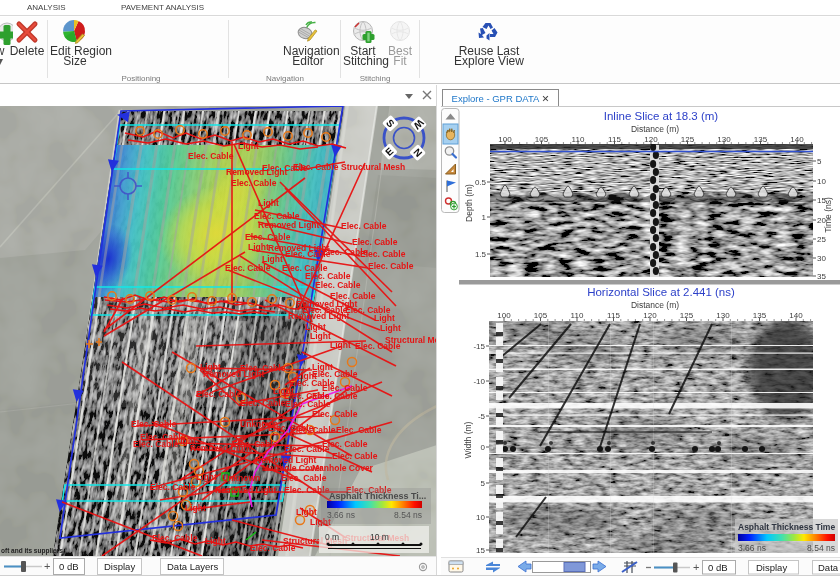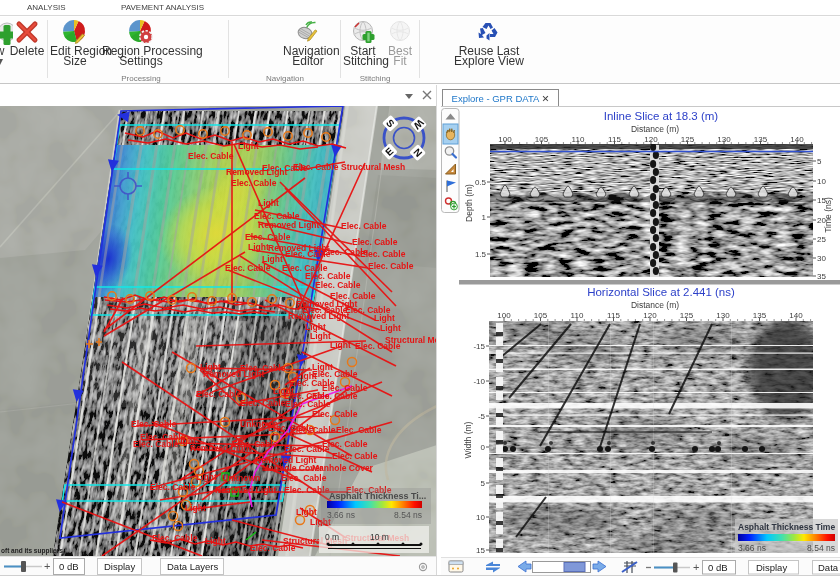--- a/index.html
+++ b/index.html
@@ -55,35 +55,20 @@
     <div class="rbtn" style="left:50px;width:50px;">
       <div class="ric"><svg width="26" height="26" viewBox="0 0 26 26">
             <path d="M12 12 L16.6 1.95 A11 11 0 0 1 14.8 22.6 Z" fill="#cf1c1c"></path>
             <path d="M12 12 L14.8 22.6 A11 11 0 0 1 1.05 12.5 Z" fill="#2fb52f"></path>
             <path d="M12 12 L1.05 12.5 A11 11 0 0 1 12 1 Z" fill="#5c95cc"></path>
             <path d="M12 12 L12 1 A11 11 0 0 1 16.6 1.95 Z" fill="#e8c020"></path>
             <path d="M12 12 L14.8 22.6 A11 11 0 0 1 2.6 18.1 Z" fill="#28a428" opacity="0.7"></path>
             <path d="M22.5 16.5 L16 23.5 l-2.6 1 .6-2.6 6.5-7 z" fill="#e8c23a" stroke="#a98a20" stroke-width="0.8"></path>
           </svg></div>
       Edit Region<br>Size
-    </div>
-    <div class="rbtn" style="left:102px;width:78px;">
-      <div class="ric"><svg width="26" height="26" viewBox="0 0 26 26">
-            <path d="M12 12 L16.6 1.95 A11 11 0 0 1 14.8 22.6 Z" fill="#cf1c1c"></path>
-            <path d="M12 12 L14.8 22.6 A11 11 0 0 1 1.05 12.5 Z" fill="#2fb52f"></path>
-            <path d="M12 12 L1.05 12.5 A11 11 0 0 1 12 1 Z" fill="#5c95cc"></path>
-            <path d="M12 12 L12 1 A11 11 0 0 1 16.6 1.95 Z" fill="#e8c020"></path>
-            <path d="M12 12 L14.8 22.6 A11 11 0 0 1 2.6 18.1 Z" fill="#28a428" opacity="0.7"></path>
-            <g transform="translate(18,18)">
-              <circle r="6.2" fill="#d04040"></circle>
-              <circle r="6.2" fill="none" stroke="#f0f0f0" stroke-width="1.6" stroke-dasharray="2.4 1.6"></circle>
-              <circle r="2.2" fill="#fff"></circle>
-            </g>
-          </svg></div>
-      Region Processing<br>Settings
     </div>
     <div class="gsep" style="left:228px;"></div>
     <div class="rbtn" style="left:283px;width:50px;">
       <div class="ric"><svg width="26" height="26" viewBox="0 0 26 26">
             <g fill="none" stroke="#45b045" stroke-width="1.5">
               <path d="M11 6 a6 6 0 0 1 6 -3"></path>
               <path d="M11.5 9 a9 9 0 0 1 9 -5.5"></path>
             </g>
             <ellipse cx="10" cy="14" rx="7" ry="5.5" fill="#cfcfcf" stroke="#8a8a8a" stroke-width="1" transform="rotate(15 10 14)"></ellipse>
             <path d="M4 11 L16 18 M5.5 9.5 L17.5 16.5 M3.5 13 L15 19.5" stroke="#9a9a9a" stroke-width="0.7"></path>
@@ -115,21 +100,21 @@
       <div class="ric"><svg width="26" height="26" viewBox="0 0 26 26">
             <g fill="#2850b4">
               <path d="M9.5 4 L14.5 4 L17 8.5 L14.5 10 L12.5 6.5 L10.5 10 L6.5 8 Z"></path>
               <path d="M4 9.5 L6.8 9 L9.5 14 L6 16 L8 18.5 L3 19 L2.5 13.5 L5 15 Z"></path>
               <path d="M18.5 9 L21.5 13.5 L19 18 L14 18 L14 15 L17.5 15 L15.5 11.5 Z"></path>
               <path d="M10.5 16.5 L13.5 14 L13.5 21.5 L10.5 19.5 Z"></path>
             </g>
           </svg></div>
       Reuse Last<br>Explore View
     </div>
-    <div class="grplabel" style="left:96px;width:90px;">Processing</div>
+    <div class="grplabel" style="left:96px;width:90px;">Positioning</div>
     <div class="grplabel" style="left:240px;width:90px;">Navigation</div>
     <div class="grplabel" style="left:330px;width:90px;">Stitching</div>
   </div>
   <div id="leftpanel">
     <div id="lphead">
   <svg class="abs" style="left:402px;top:5px;" width="32" height="12">
           <path d="M3 4 l4 5 l4 -5 z" fill="#666"></path>
           <g stroke="#777" stroke-width="1.4">
             <path d="M21 1 L29 9 M29 1 L21 9"></path>
           </g>

